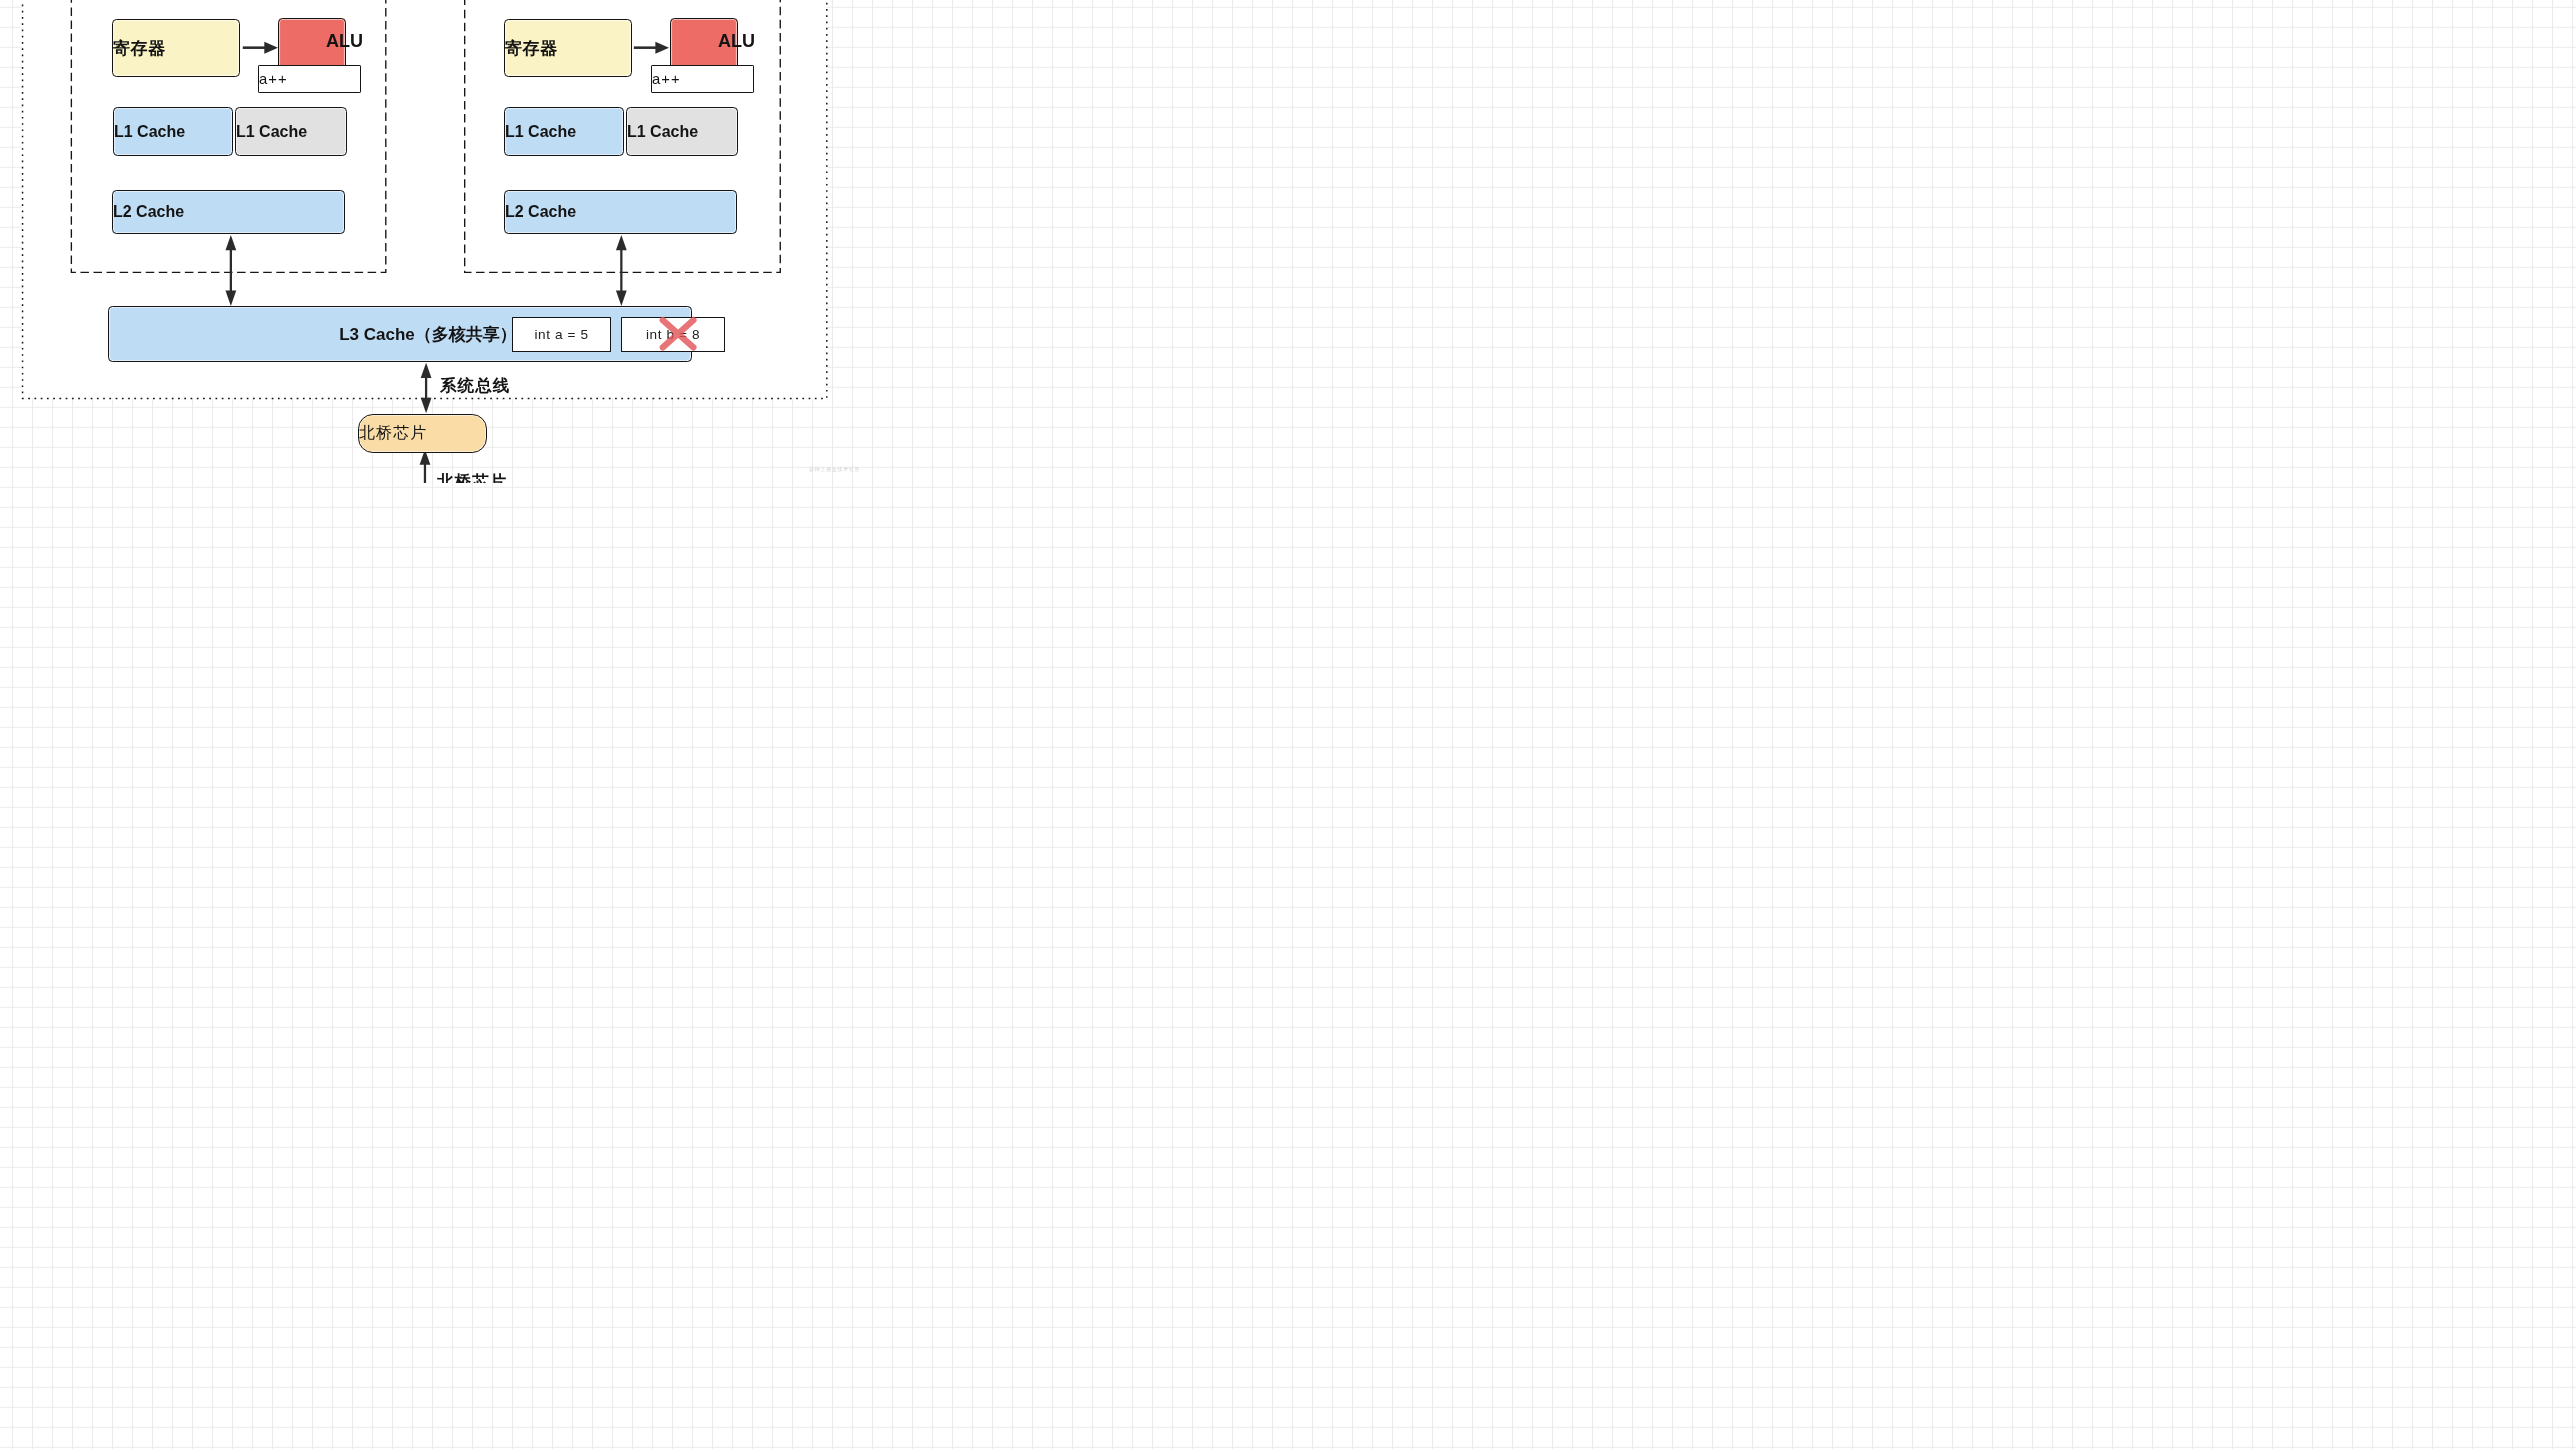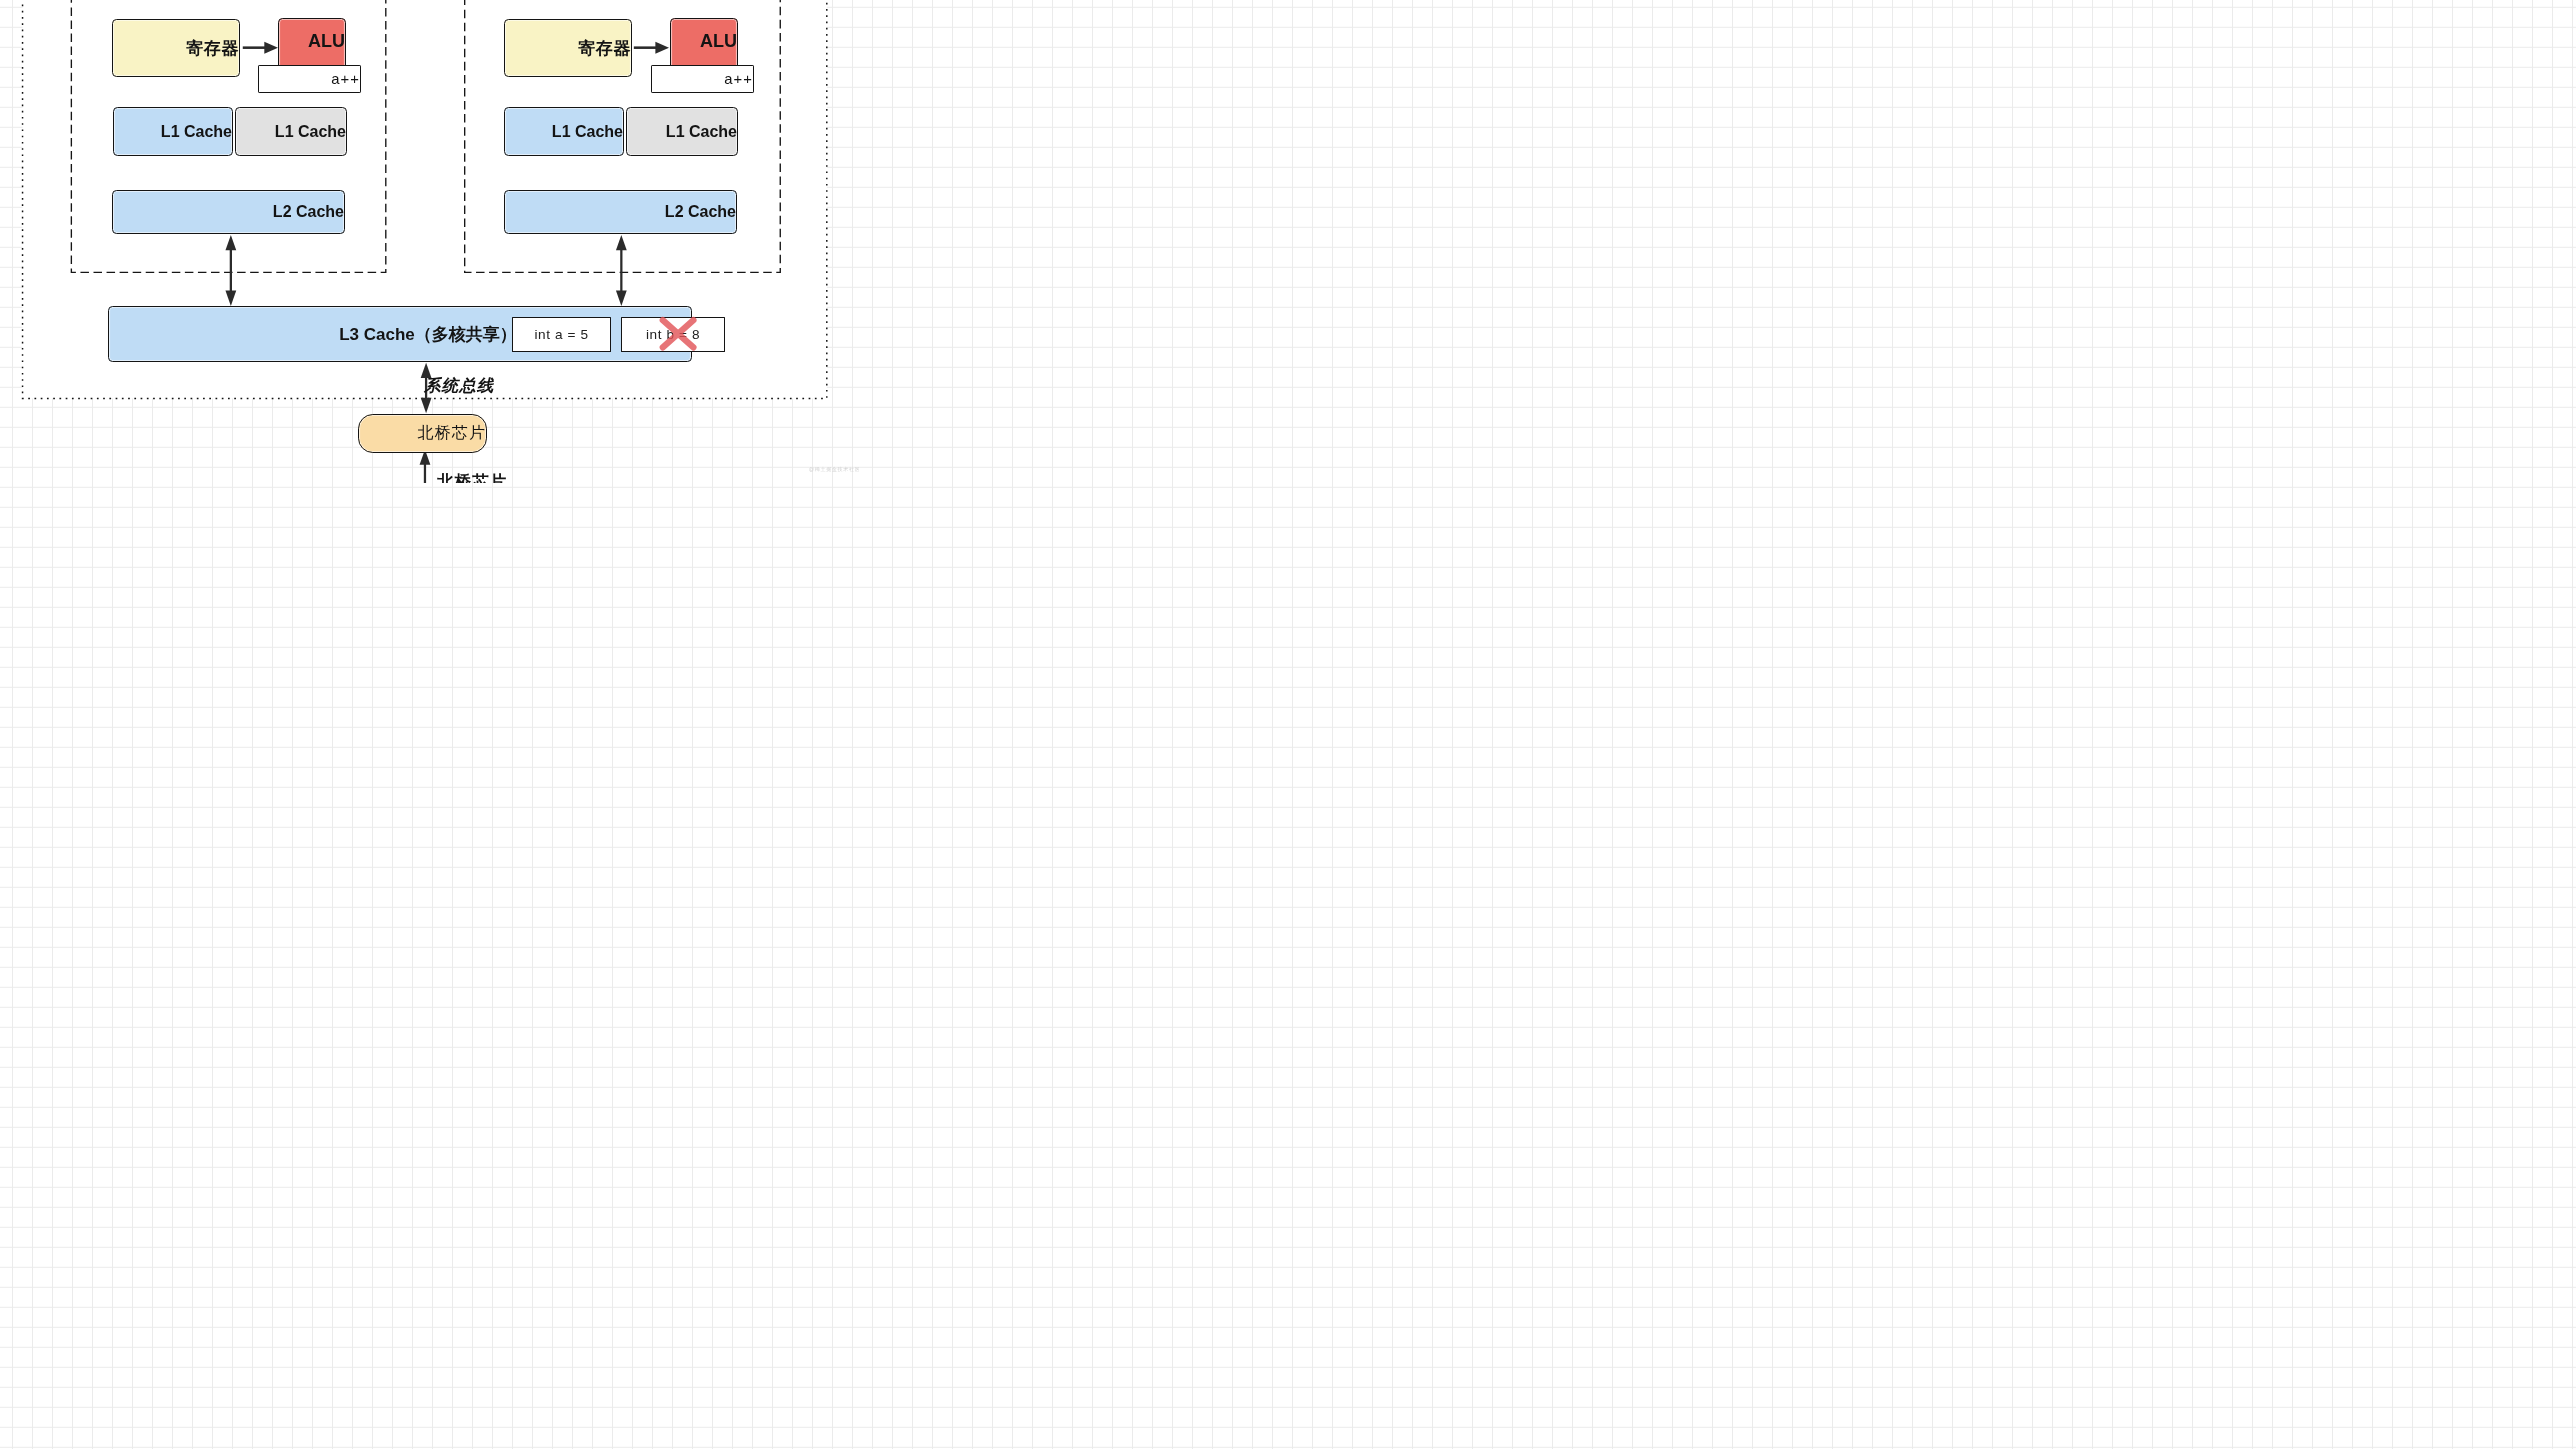--- a/index.html
+++ b/index.html
@@ -14,21 +14,21 @@
     font-family:"Liberation Sans","DejaVu Sans",sans-serif;
     color:#141414;
   }
   #canvas{position:relative;width:859px;height:483px;overflow:hidden;}
   svg{position:absolute;left:0;top:0;}
   #lines-layer{z-index:1;}
   #x-layer{z-index:3;pointer-events:none;}
   .box{
     position:absolute;box-sizing:border-box;z-index:2;
     border:1.4px solid #141414;border-radius:4.5px;
-    display:flex;align-items:center;justify-content:flex-end;
+    display:flex;align-items:center;justify-content:flex-start;
     box-shadow:inset 0 0 0 1.1px rgba(255,255,255,.55);
   }
   .yellow{background:#F9F3C5;}
   .red{background:#ED6D66;}
   .blue{background:#BFDCF5;}
   .gray{background:#E1E1E1;}
   .orange{background:#FADCA6;border-radius:14.8px;}
   .white{background:#ffffff;border-width:1.1px;border-radius:1.1px;box-shadow:none;}
   .lbl-cjk{font-weight:bold;font-size:17px;letter-spacing:0.6px;}
   .lbl-cache{font-weight:bold;font-size:16px;}
@@ -131,21 +131,21 @@
   <div class="box blue" style="left:108px;top:306px;width:584px;height:56px;justify-content:flex-start;">
     <span class="lbl-l3">L3 Cache（多核共享）</span>
     <div class="slot" style="left:403px;top:10.2px;width:99px;height:35px;">
       <span class="lbl-int">int a = 5</span>
     </div>
     <div class="slot" style="left:512px;top:10.2px;width:104px;height:35px;">
       <span class="lbl-int">int b = 8</span>
     </div>
   </div>
 
-  <div class="bus-label" style="left:424px;top:375px;font-style:italic;">系统总线</div>
+  <div class="bus-label" style="left:440px;top:375px;">系统总线</div>
 
   <div class="box orange" style="left:358px;top:414px;width:129px;height:39px;border-width:1.6px;">
     <span class="nb-label">北桥芯片</span>
   </div>
 
   <div class="bus-label" style="left:437px;top:471px;">北桥芯片</div>
 
   <div id="watermark" style="left:809px;top:466px;">@稀土掘金技术社区</div>
 
   <svg id="x-layer" width="859" height="483" viewBox="0 0 1512 851">

